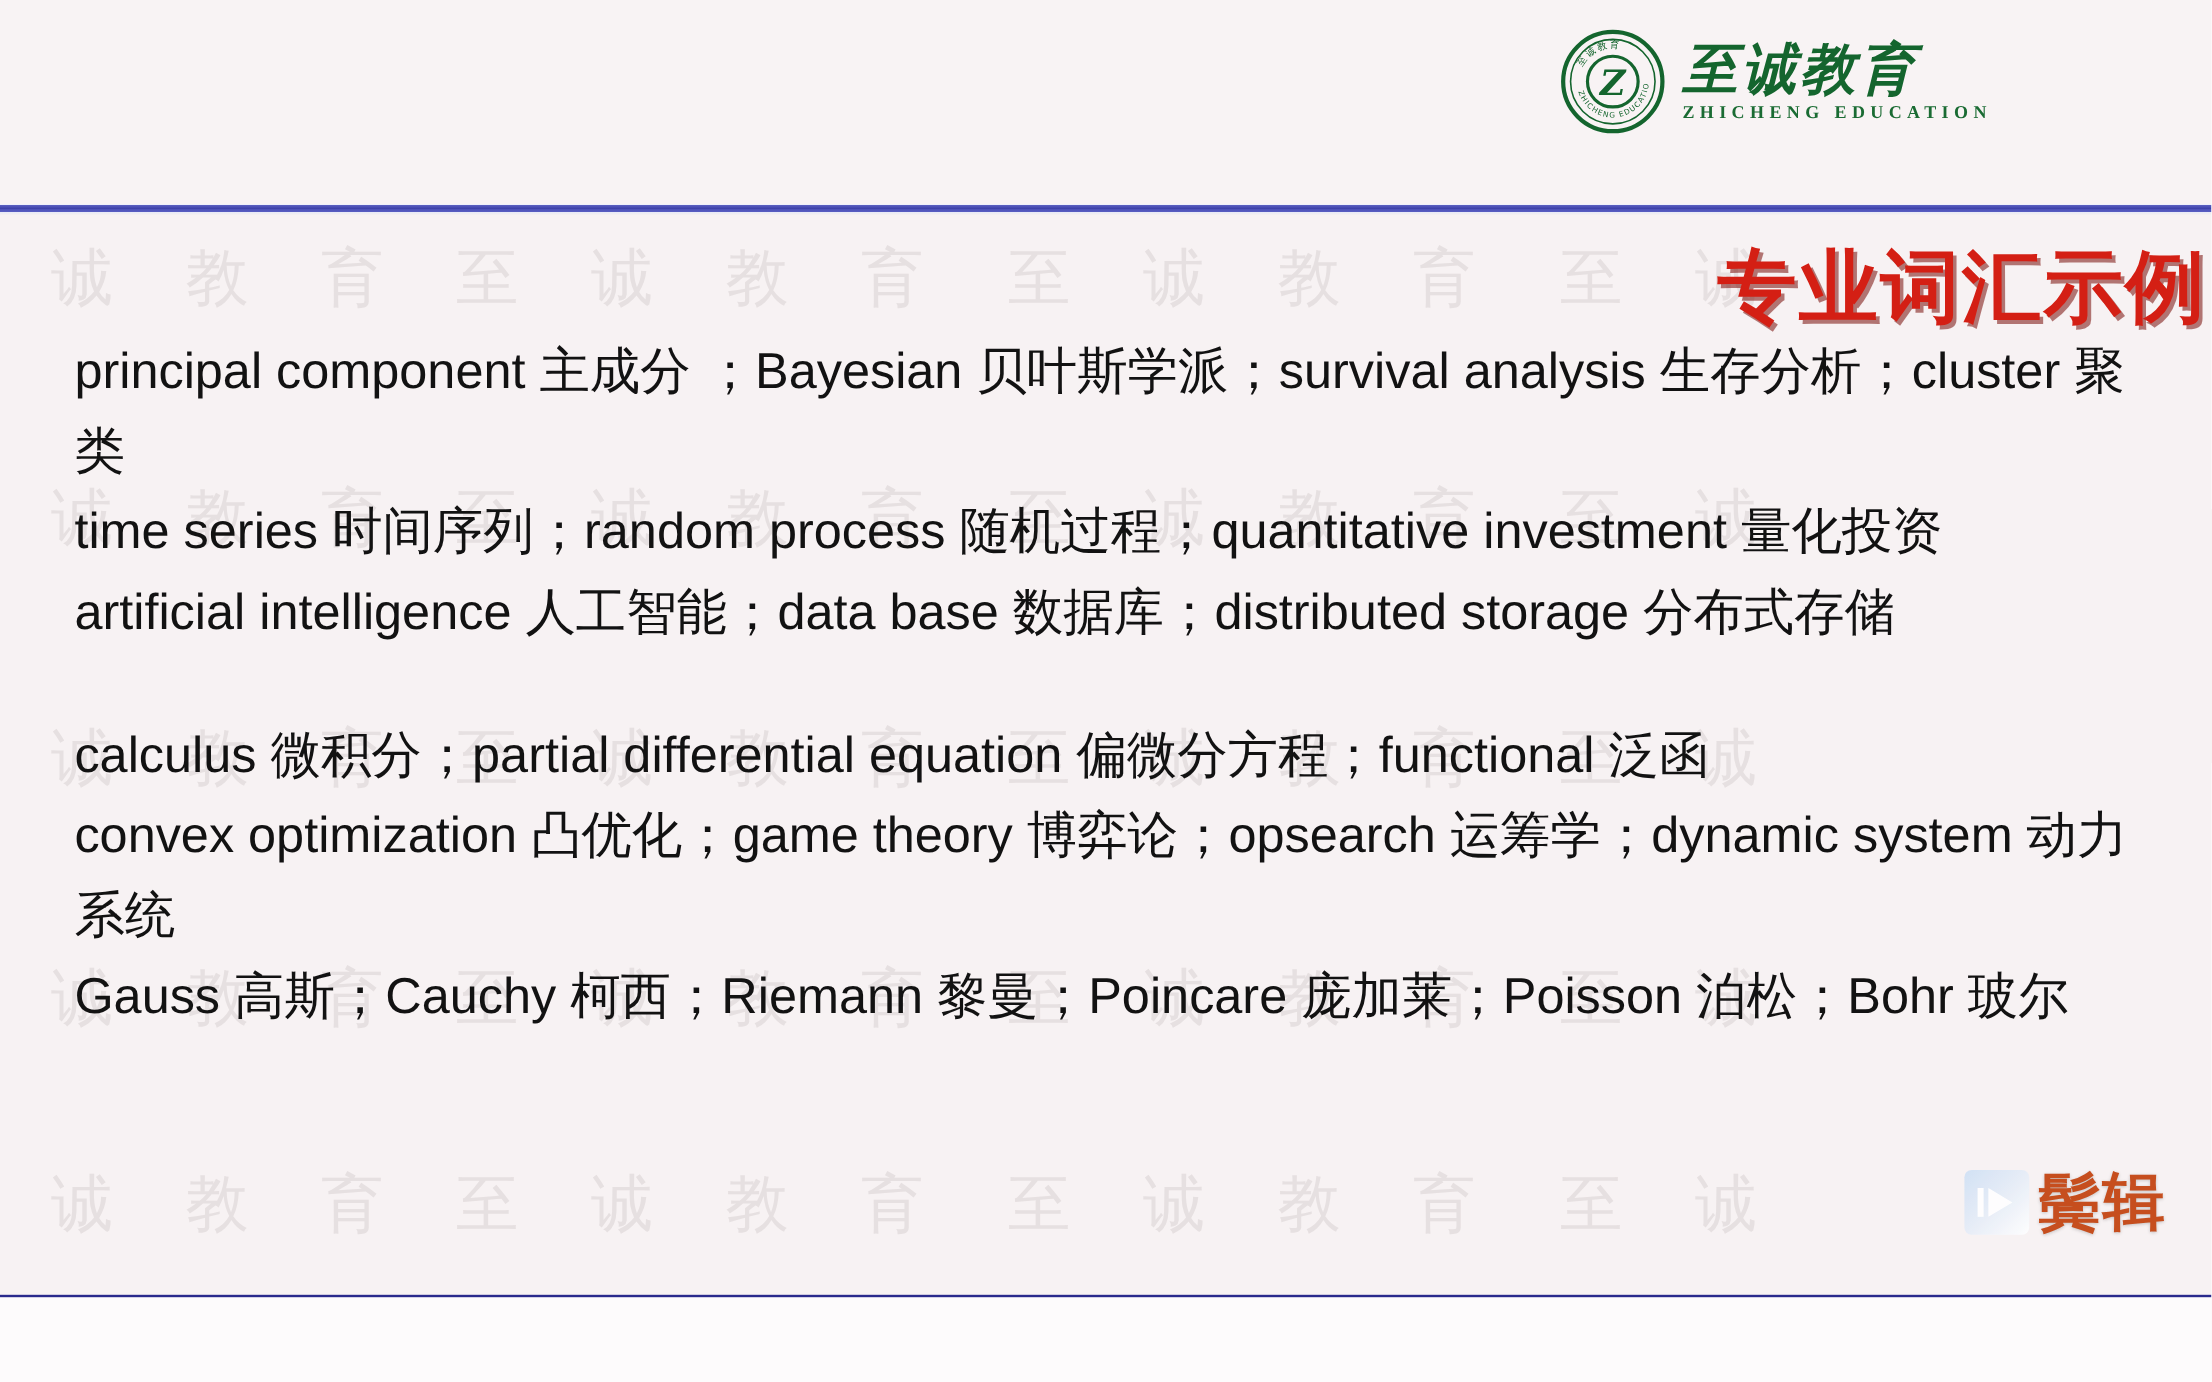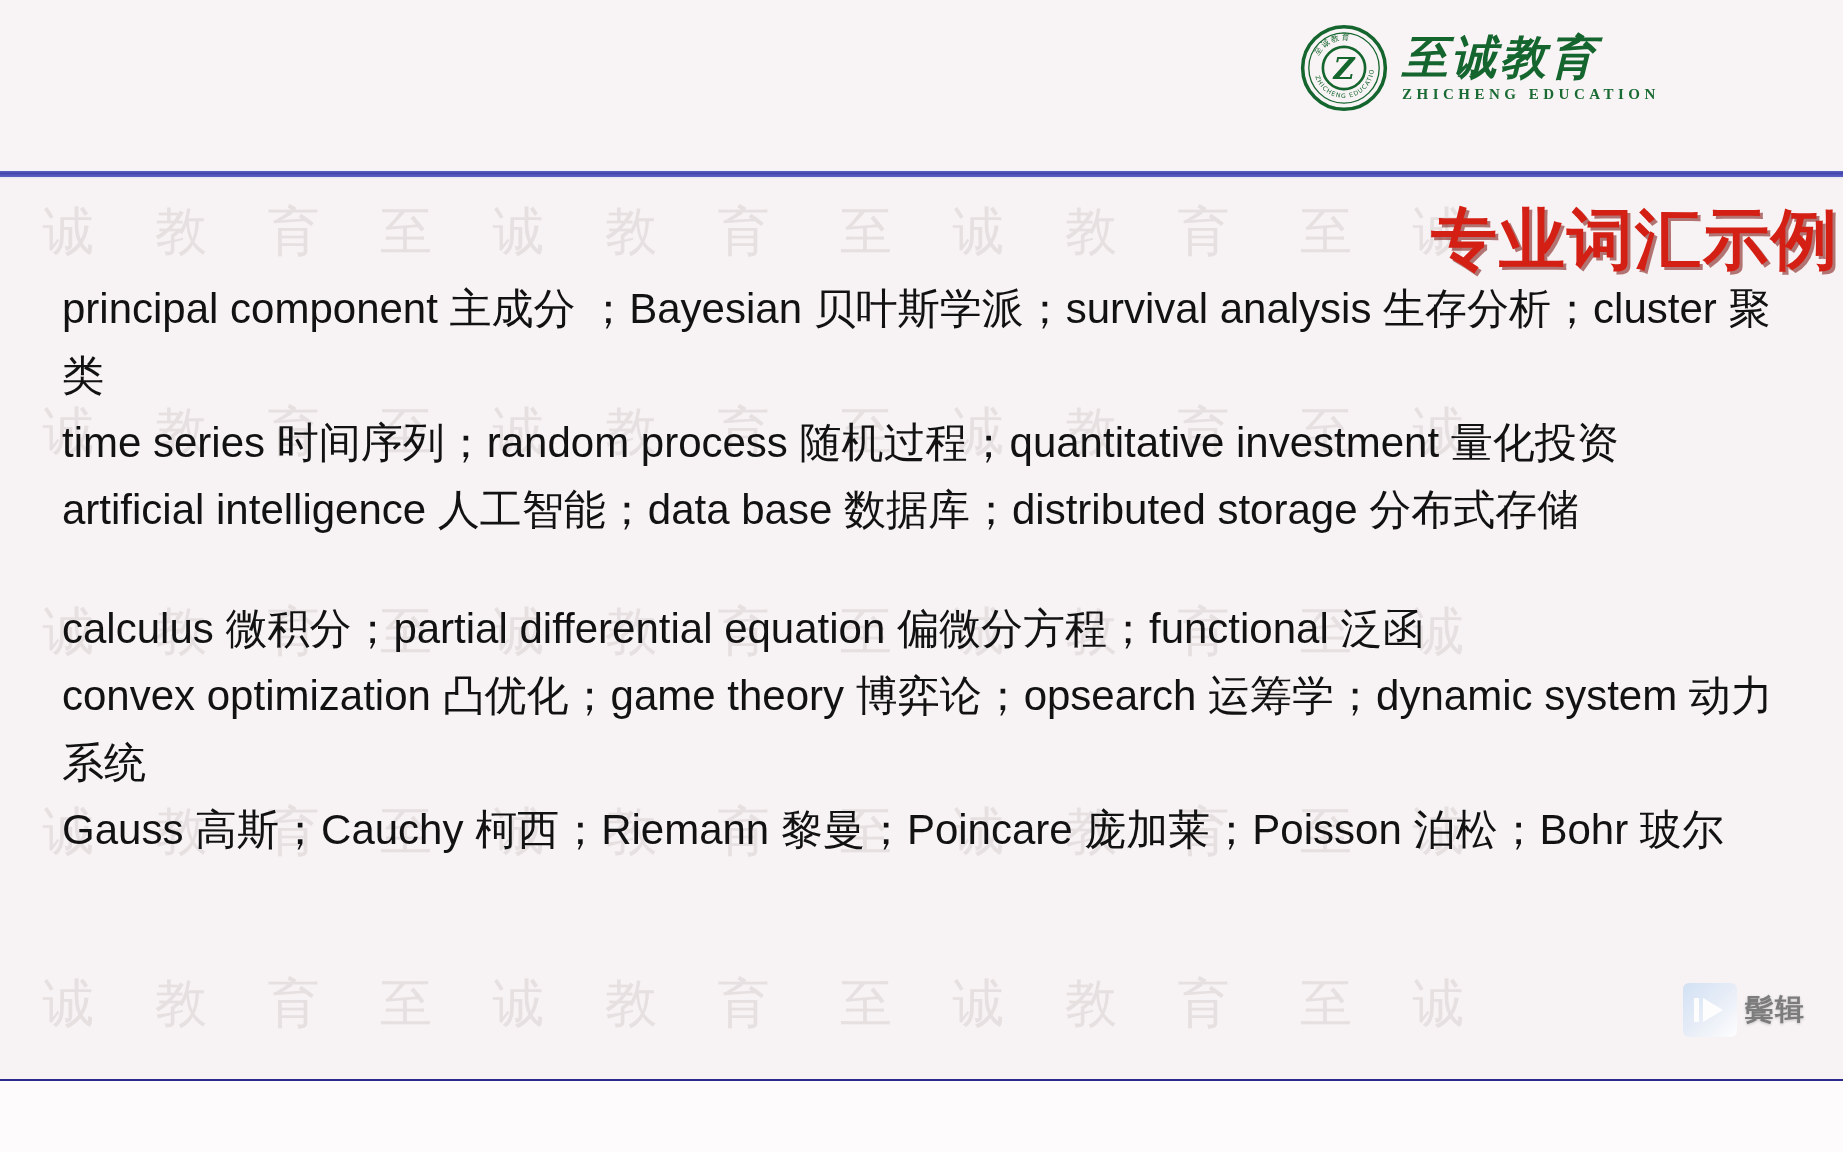--- a/index.html
+++ b/index.html
@@ -170,23 +170,23 @@
   }
   .pl-play::before {
     content: "";
     position: absolute;
     left: 11px; top: 15px;
     width: 5px; height: 24px;
     background: #ffffff;
   }
   .pl-word {
     font-family: Liberation Serif, serif;
-    font-size: 29px;
-    font-weight: 700;
-    color: #737373;
+    font-size: 52px;
+    font-weight: 700;
+    color: #c2410c;
     letter-spacing: 1px;
     text-shadow: 0 1px 3px rgba(90,90,90,0.35);
     white-space: nowrap;
   }
 
   .footer {
     position: absolute;
     left: 0; top: 1079px;
     width: 1843px;
     height: 73px;

